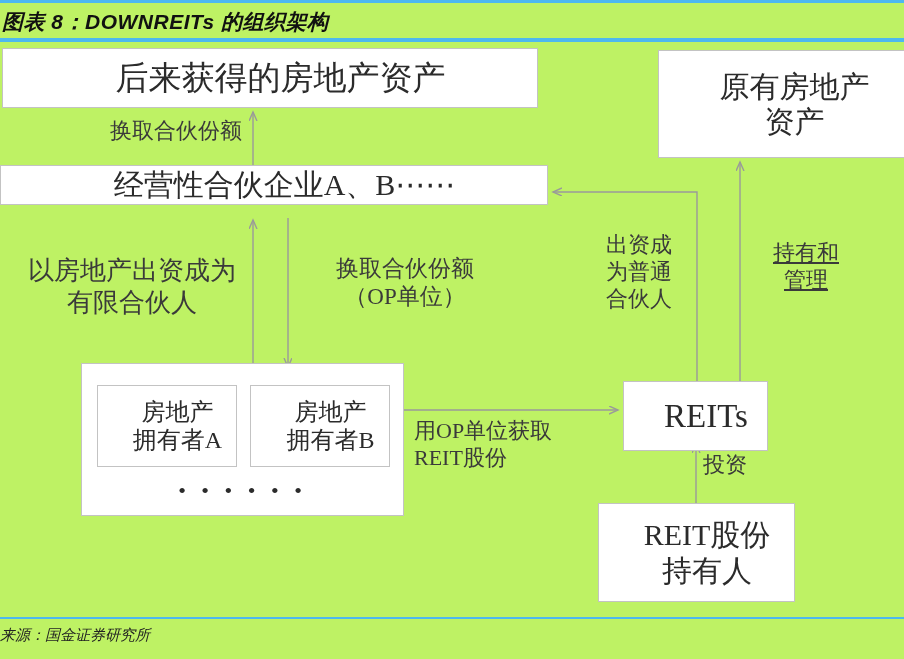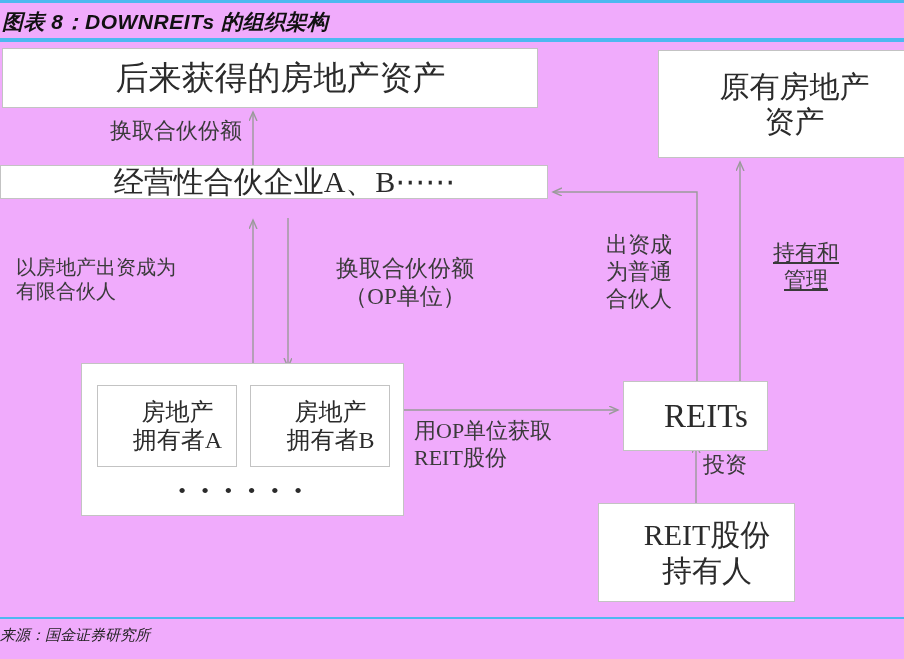--- a/index.html
+++ b/index.html
@@ -9,21 +9,21 @@
   }
   body {
     font-family: "Liberation Serif", "DejaVu Serif", serif;
     color: #3a3a3a;
   }
   #page {
     position: relative;
     width: 904px;
     height: 659px;
     overflow: hidden;
-    background: #f0abfc;
+    background: #bef264;
   }
 
   
   .rule {
     position: absolute;
     left: 0;
     width: 904px;
     height: 3px;
     background: #4db8f0;
   }
@@ -76,21 +76,21 @@
   
   #node-acquired {
     left: 2px;  top: 48px;  width: 536px; height: 60px;
     font-size: 33px;
   }
   #node-existing {
     left: 658px; top: 50px; width: 252px; height: 108px;
     font-size: 30px;
   }
   #node-oplp {
-    left: 0px;  top: 165px; width: 548px; height: 34px;
+    left: 0px;  top: 165px; width: 548px; height: 40px;
     font-size: 30px;
   }
   #node-owners-group {
     left: 81px; top: 363px; width: 323px; height: 153px;
     align-items: flex-start;
     justify-content: flex-start;
   }
   #node-owner-a {
     left: 97px; top: 385px; width: 140px; height: 82px;
     font-size: 24px;
@@ -120,21 +120,21 @@
   .edge-label {
     position: absolute;
     color: #3a3a3a;
     white-space: pre-line;
     line-height: 1.22;
   }
   #lbl-hold-manage-left {
     left: 110px; top: 118px; font-size: 22px; text-align: left;
   }
   #lbl-contribute-lp {
-    left: 16px; top: 255px; width: 232px; font-size: 20px; 
+    left: 16px; top: 255px; width: 232px; font-size: 26px; text-align: center;
   }
   #lbl-exchange-op {
     left: 305px; top: 255px; width: 200px; font-size: 23px; text-align: center;
   }
   #lbl-contribute-gp {
     left: 596px; top: 232px; width: 86px; font-size: 22px; text-align: center;
   }
   #lbl-hold-manage-right {
     left: 760px; top: 240px; width: 92px; font-size: 22px; text-align: center; text-decoration: underline;
   }

